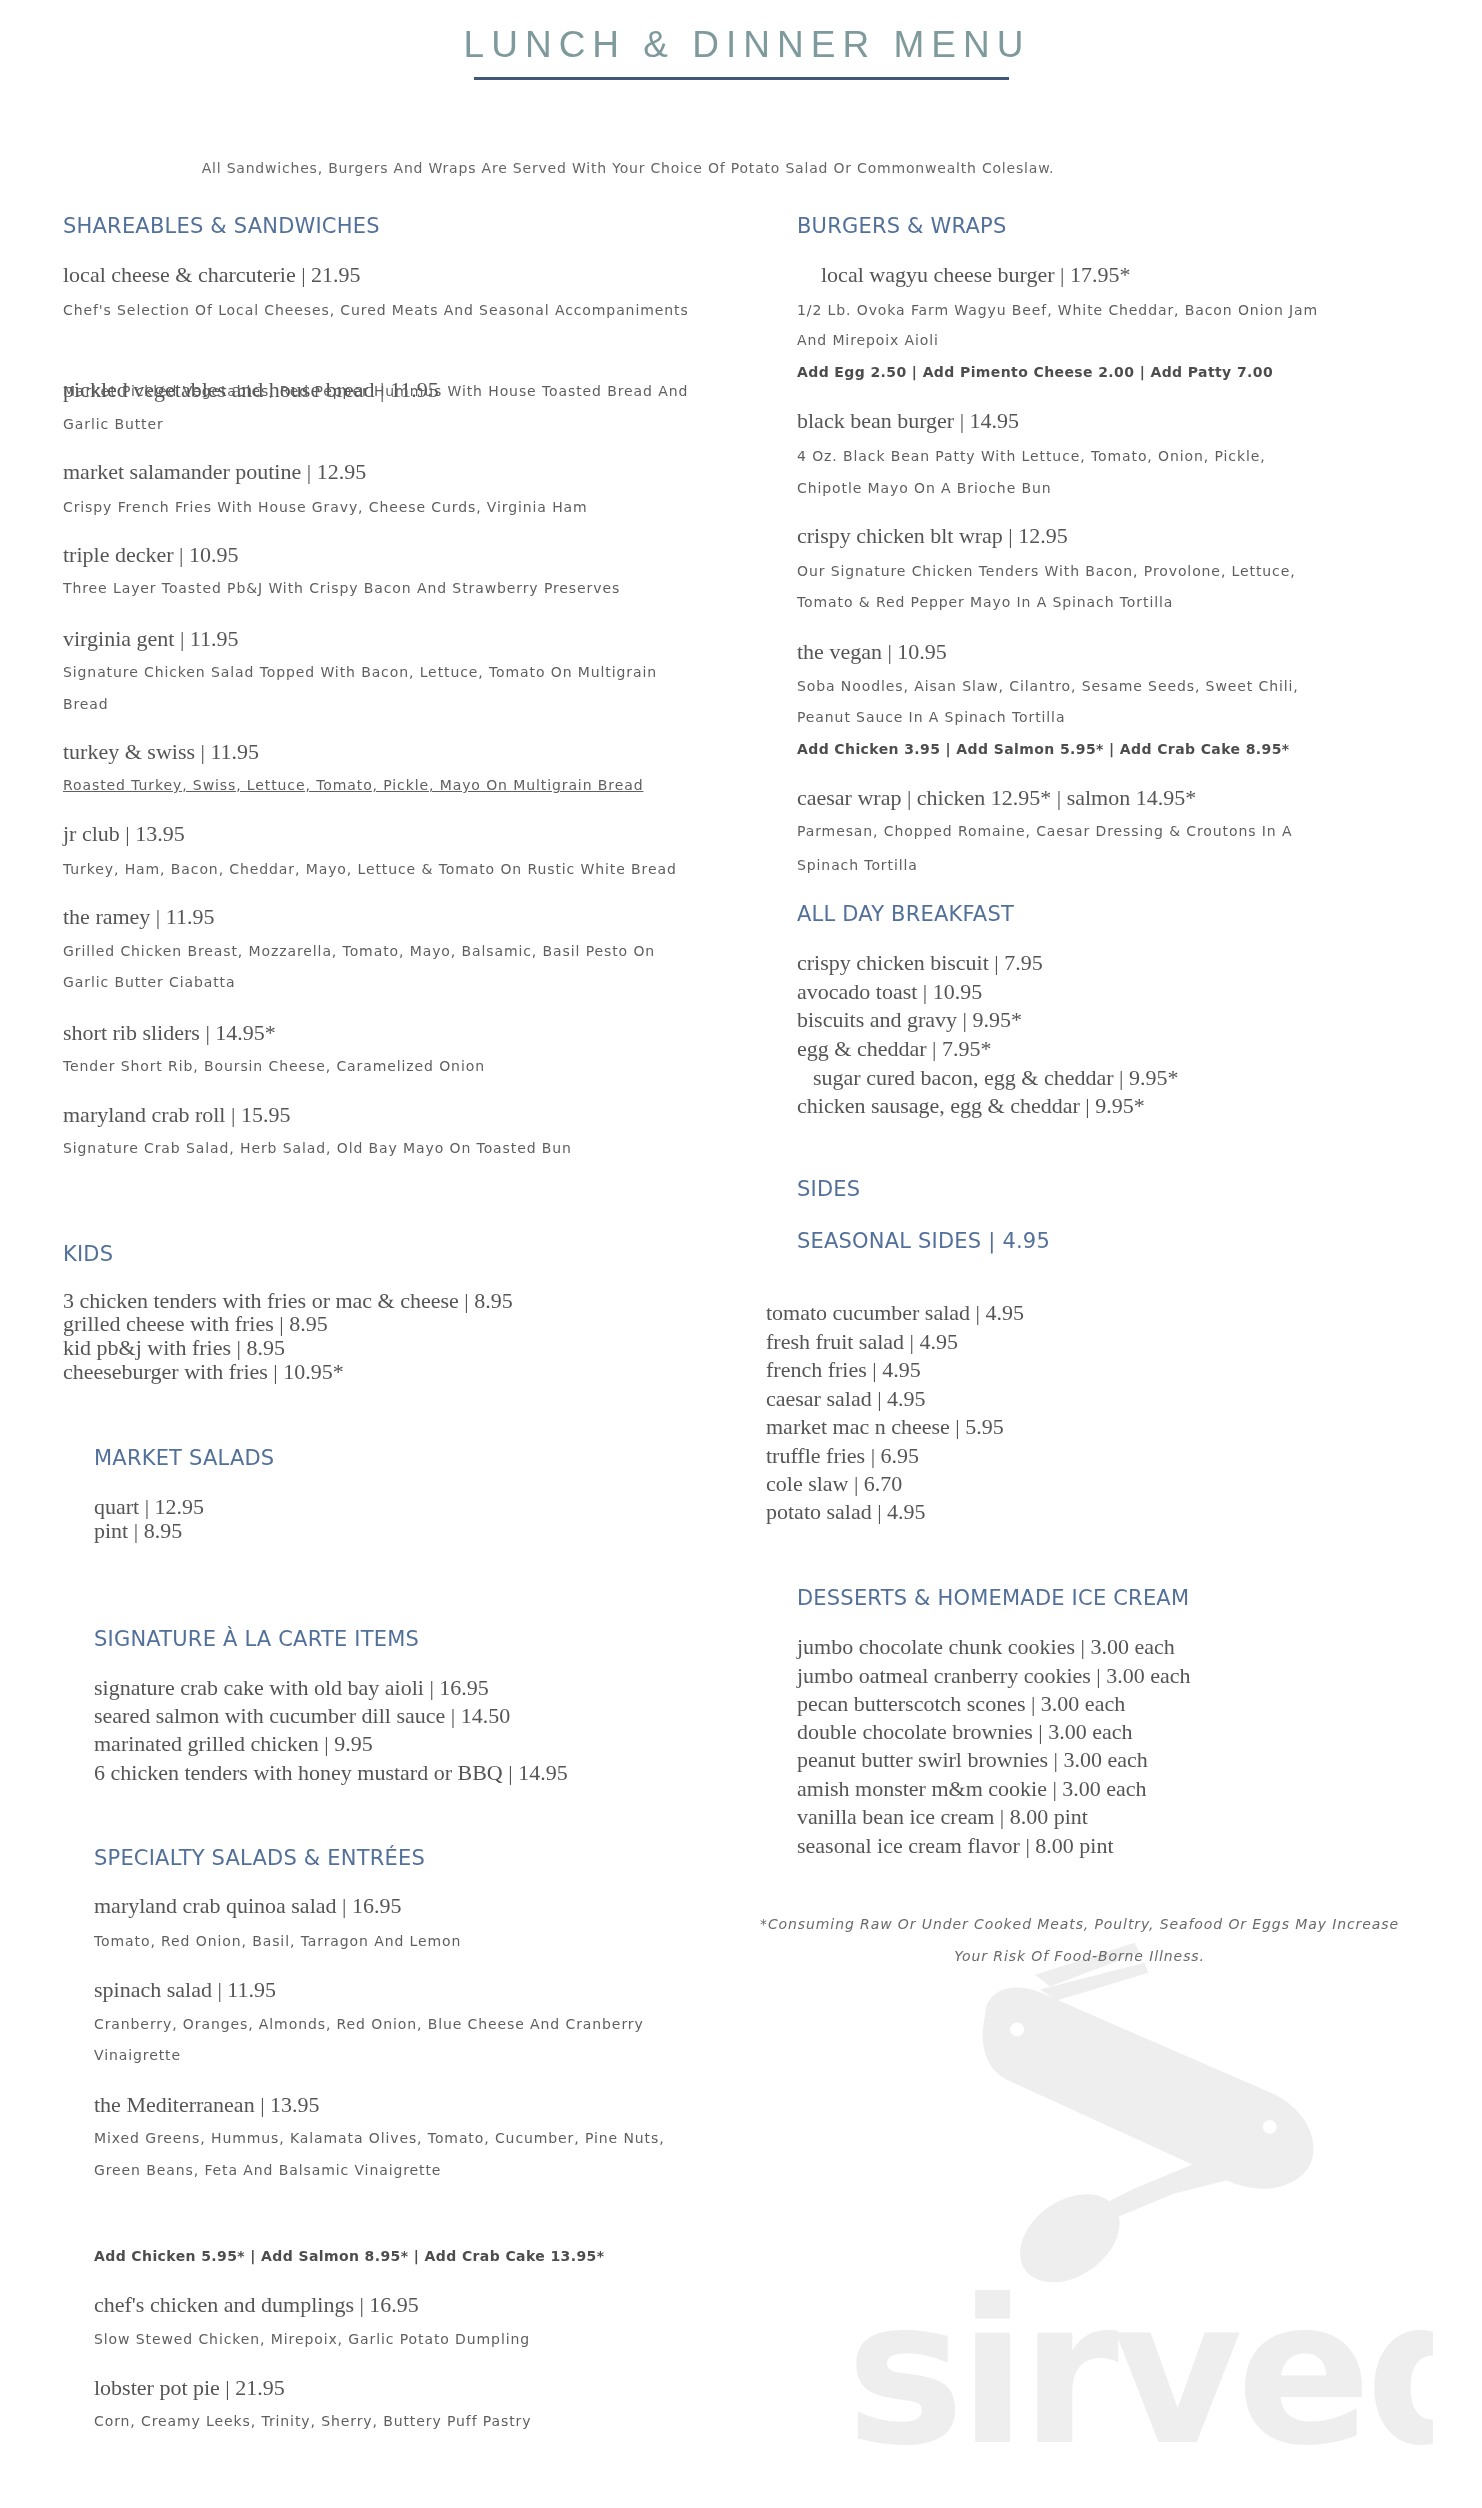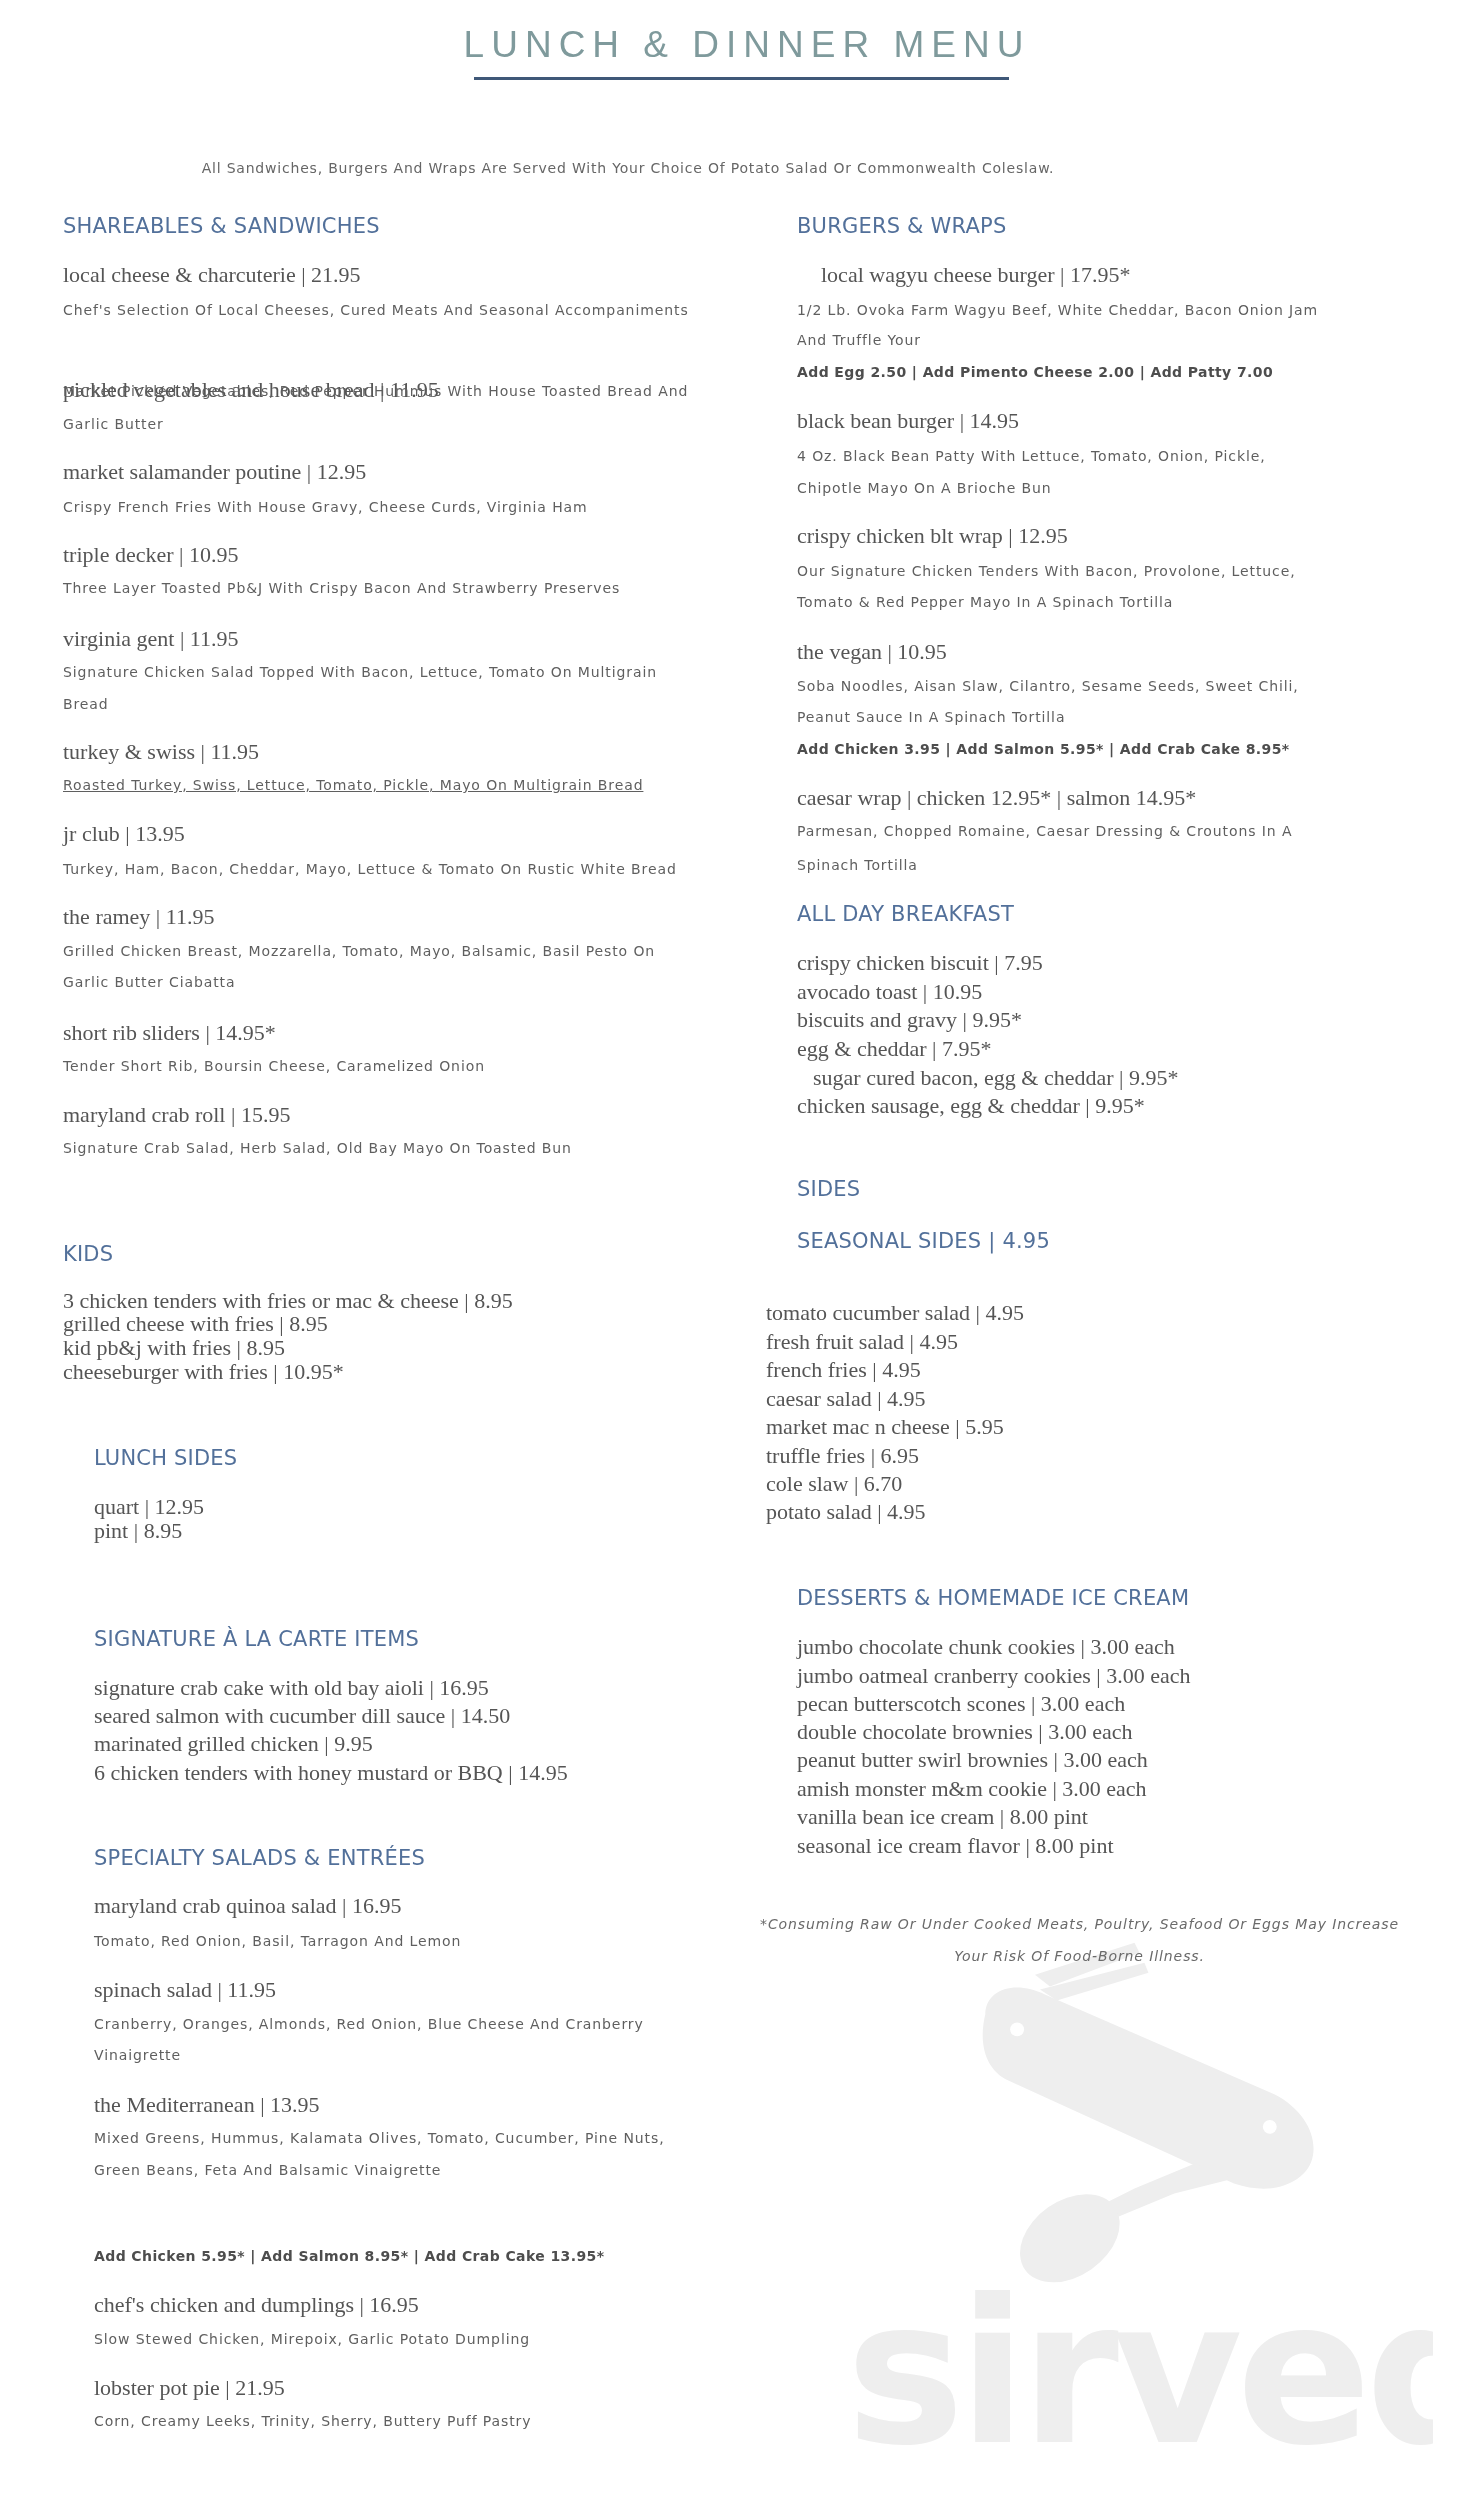--- a/index.html
+++ b/index.html
@@ -102,21 +102,21 @@
 
 <div>
   <div class="abs heading" style="left:63px; top:1239px;">KIDS</div>
   <div class="abs item" style="left:63px; top:1289px; line-height:24px;">3 chicken tenders with fries or mac &amp; cheese | 8.95</div>
   <div class="abs item" style="left:63px; top:1312px; line-height:24px;">grilled cheese with fries | 8.95</div>
   <div class="abs item" style="left:63px; top:1336px; line-height:24px;">kid pb&amp;j with fries | 8.95</div>
   <div class="abs item" style="left:63px; top:1360px; line-height:24px;">cheeseburger with fries | 10.95*</div>
 </div>
 
 <div>
-  <div class="abs heading" style="left:94px; top:1443px;">LUNCH SIDES</div>
+  <div class="abs heading" style="left:94px; top:1443px;">MARKET SALADS</div>
   <div class="abs item" style="left:94px; top:1495px; line-height:24px;">quart | 12.95</div>
   <div class="abs item" style="left:94px; top:1519px; line-height:24px;">pint | 8.95</div>
 </div>
 
 <div>
   <div class="abs heading" style="left:94px; top:1624px;">SIGNATURE À LA CARTE ITEMS</div>
   <div class="abs item" style="left:94px; top:1673px;">signature crab cake with old bay aioli | 16.95</div>
   <div class="abs item" style="left:94px; top:1701px;">seared salmon with cucumber dill sauce | 14.50</div>
   <div class="abs item" style="left:94px; top:1729px;">marinated grilled chicken | 9.95</div>
   <div class="abs item" style="left:94px; top:1758px;">6 chicken tenders with honey mustard or BBQ | 14.95</div>
@@ -143,21 +143,21 @@
 
   <div class="abs item" style="left:94px; top:2373px;">lobster pot pie | 21.95</div>
   <div class="abs desc" style="left:94px; top:2410px;">Corn, Creamy Leeks, Trinity, Sherry, Buttery Puff Pastry</div>
 </div>
 
 <div>
   <div class="abs heading" style="left:797px; top:211px;">BURGERS &amp; WRAPS</div>
 
   <div class="abs item" style="left:797px; top:260px;margin-left:24px;">local wagyu cheese burger | 17.95*</div>
   <div class="abs desc" style="left:797px; top:299px;">1/2 Lb. Ovoka Farm Wagyu Beef, White Cheddar, Bacon Onion Jam</div>
-  <div class="abs desc" style="left:797px; top:329px;">And Truffle Your</div>
+  <div class="abs desc" style="left:797px; top:329px;">And Mirepoix Aioli</div>
   <div class="abs addon" style="left:797px; top:361px;">Add Egg 2.50 | Add Pimento Cheese 2.00 | Add Patty 7.00</div>
 
   <div class="abs item" style="left:797px; top:406px;">black bean burger | 14.95</div>
   <div class="abs desc" style="left:797px; top:445px;">4 Oz. Black Bean Patty With Lettuce, Tomato, Onion, Pickle,</div>
   <div class="abs desc" style="left:797px; top:477px;">Chipotle Mayo On A Brioche Bun</div>
 
   <div class="abs item" style="left:797px; top:521px;">crispy chicken blt wrap | 12.95</div>
   <div class="abs desc" style="left:797px; top:560px;">Our Signature Chicken Tenders With Bacon, Provolone, Lettuce,</div>
   <div class="abs desc" style="left:797px; top:591px;">Tomato &amp; Red Pepper Mayo In A Spinach Tortilla</div>
 

